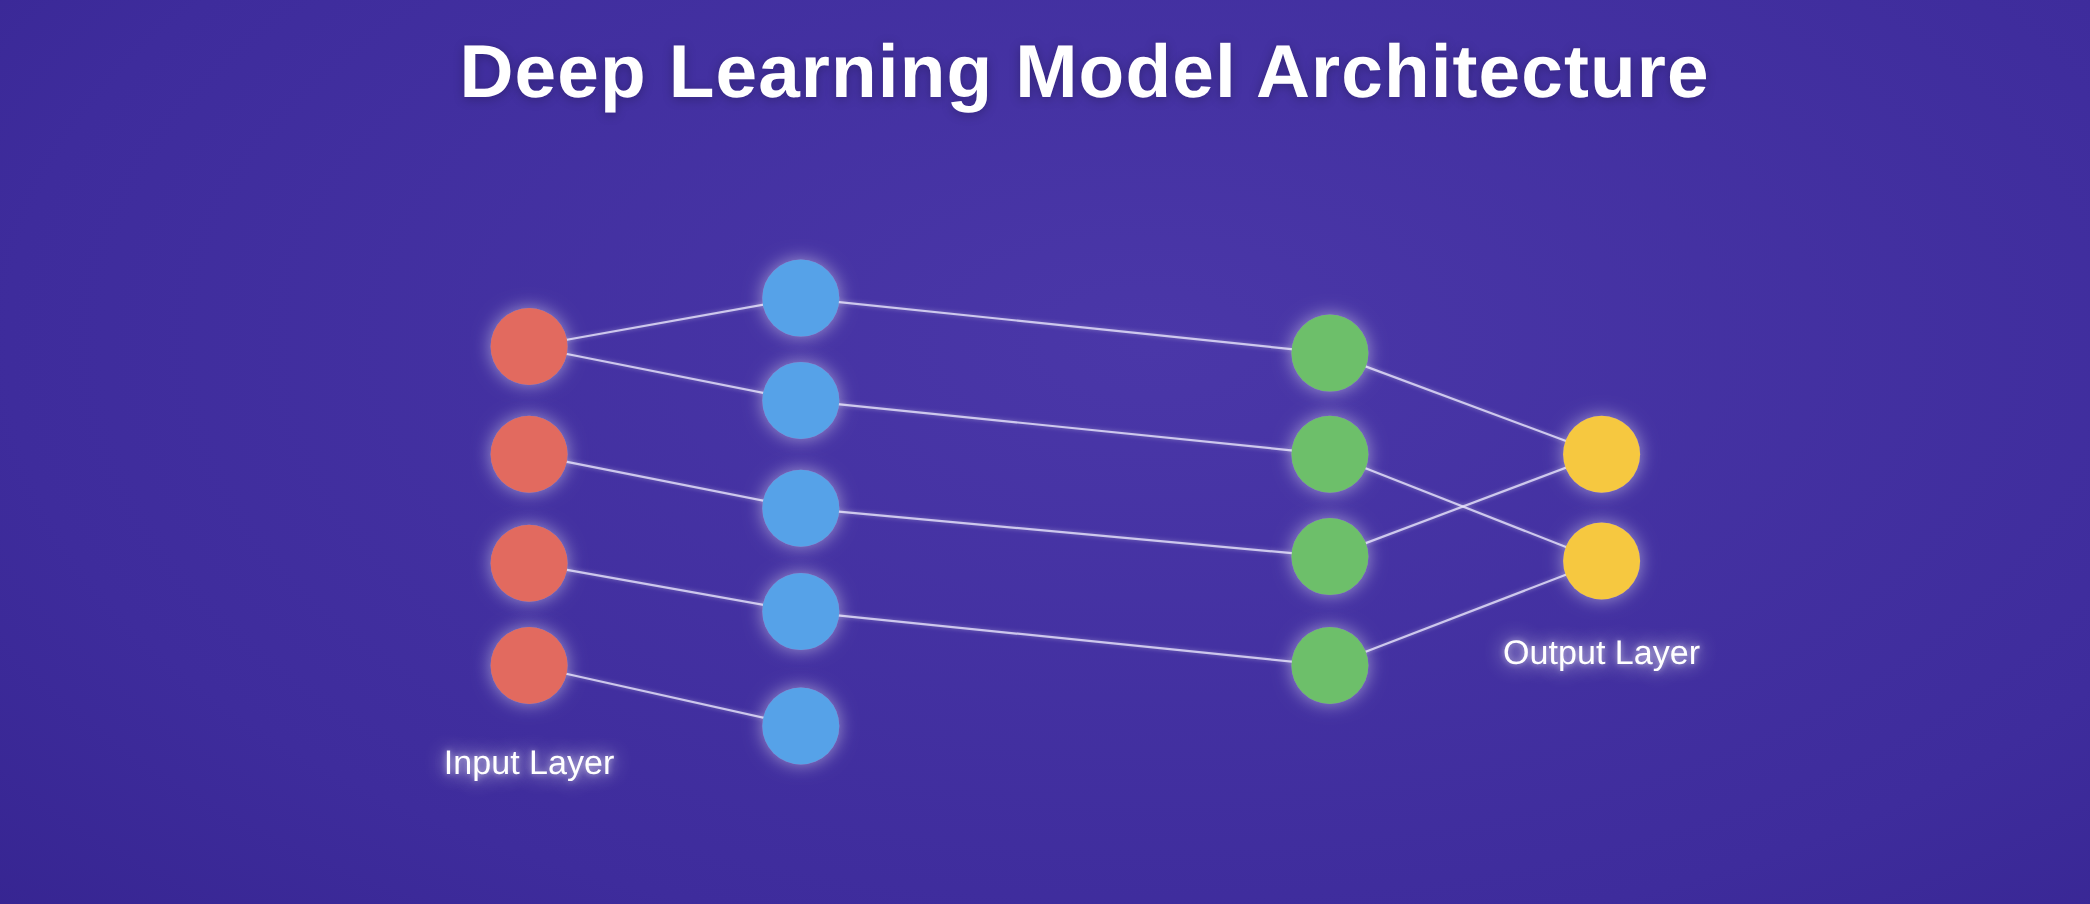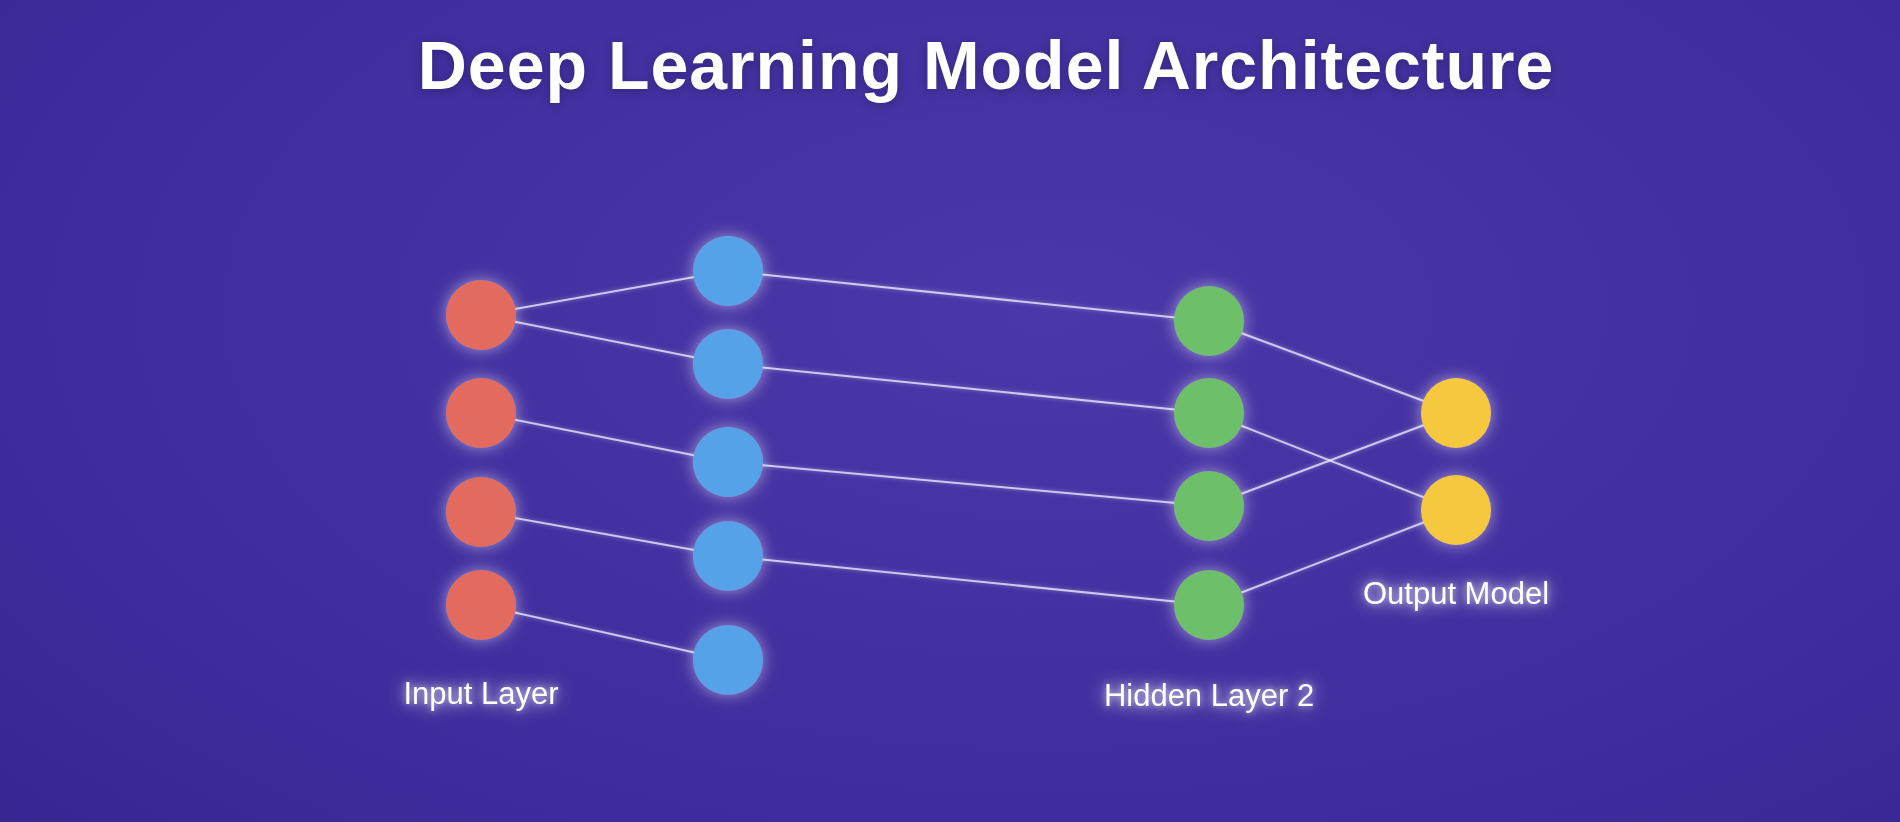--- a/index.html
+++ b/index.html
@@ -95,15 +95,14 @@
     <circle cx="1209" cy="321" r="35" fill="#6dbf6b" class="node"></circle>
     <circle cx="1209" cy="413" r="35" fill="#6dbf6b" class="node"></circle>
     <circle cx="1209" cy="506" r="35" fill="#6dbf6b" class="node"></circle>
     <circle cx="1209" cy="605" r="35" fill="#6dbf6b" class="node"></circle>
     <circle cx="1456" cy="413" r="35" fill="#f6c83f" class="node"></circle>
     <circle cx="1456" cy="510" r="35" fill="#f6c83f" class="node"></circle>
   </svg>
 
 <div id="labels">
     <div class="layer-label" style="left: 481px; top: 694px; text-align: right;">Input Layer</div>
-    <div class="layer-label" style="left: 1209px; top: 696px;">Hidden Layer 2</div>
-    <div class="layer-label" style="left: 1456px; top: 594px;">Output Model</div>
+    <div class="layer-label" style="left: 1456px; top: 594px;">Output Layer</div>
   </div>
 
 </body></html>

